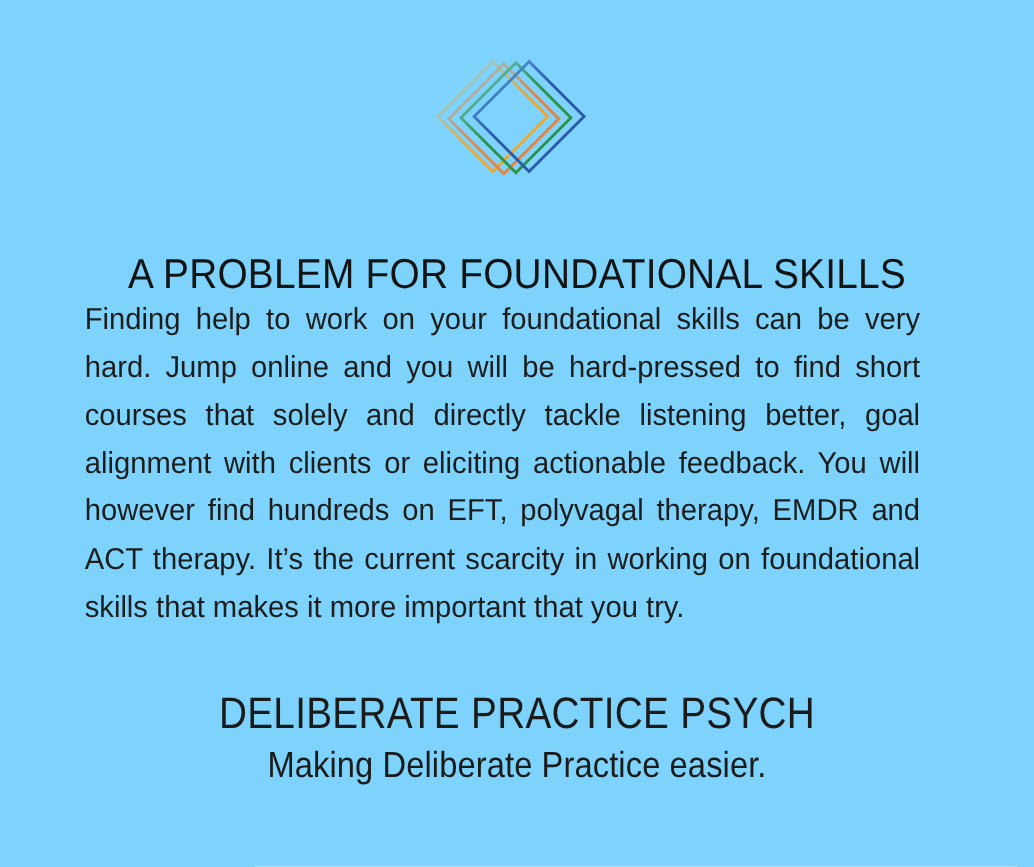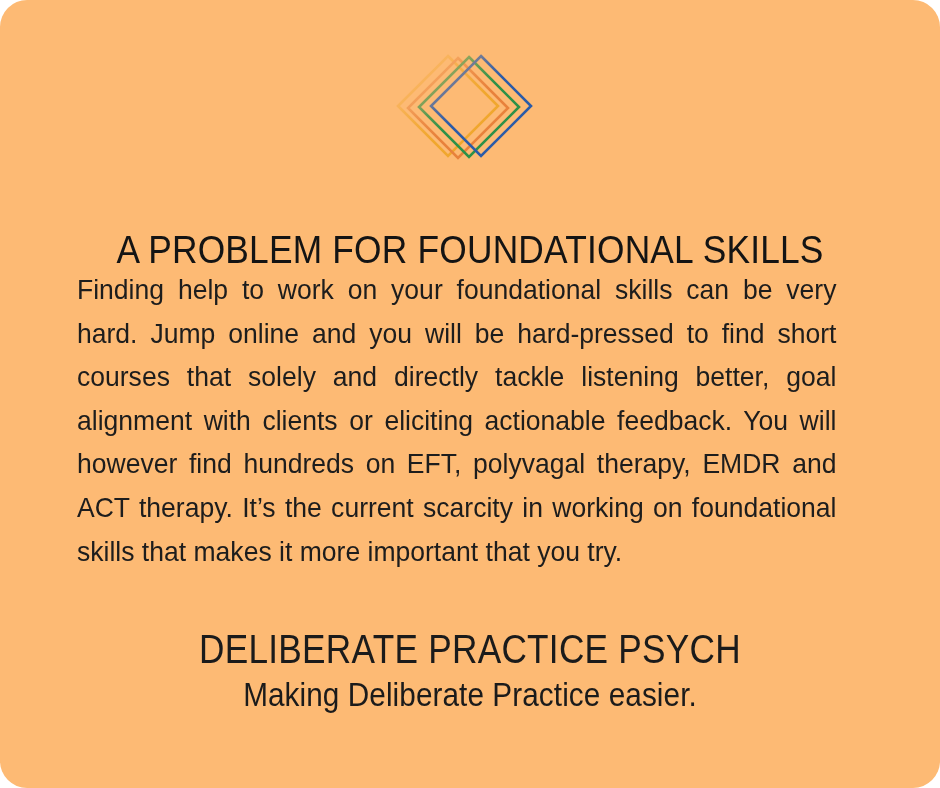--- a/index.html
+++ b/index.html
@@ -13,22 +13,21 @@
     background: #ffffff;
     font-family: "Liberation Sans", sans-serif;
     overflow: hidden;
     position: relative;
   }
 
   .slide {
     position: relative;
     width: 940px;
     height: 788px;
-    background: #fdba74;
-    border-radius: 27px;
+    background: #7dd3fc;
   }
 
   
   .logo-wrap {
     position: absolute;
     left: 0;
     top: 46px;
     width: 940px;
     height: 132px;
     display: flex;

